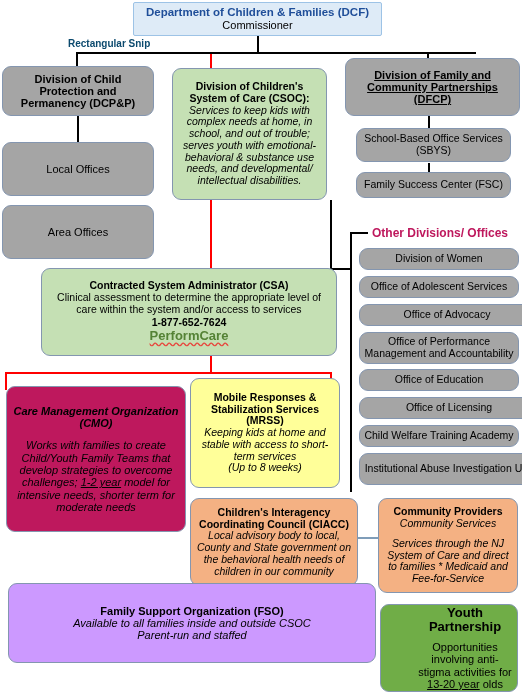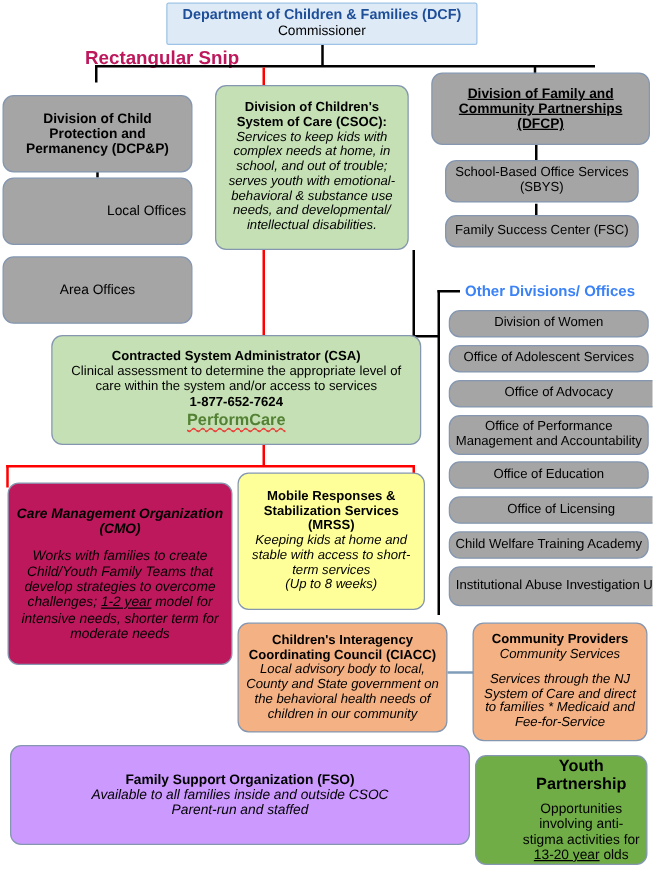--- a/index.html
+++ b/index.html
@@ -57,22 +57,22 @@
     position: absolute;
     background: #000000;
     z-index: 1;
   }
   .ln.red { background: #ff0000; }
   .ln.bgray { background: #7f9db9; }
 
   .watermark {
     position: absolute;
     z-index: 0;
-    color: #be185d;
-    font-size: 15px;
+    color: #0c4a6e;
+    font-size: 10px;
     font-weight: bold;
     white-space: nowrap;
   }
   .underline { text-decoration: underline; }
   .squiggle {
     color: #548235;
     font-weight: bold;
     font-size: 13px;
     text-decoration: underline;
     text-decoration-style: wavy;
@@ -83,21 +83,21 @@
     color: #1f4e99;
     font-size: 11.5px;
   }
   .hdr-sub {
     font-size: 11px;
     color: #000;
   }
   .other-div-label {
     position: absolute;
     font-weight: bold;
-    color: #3b82f6;
+    color: #be185d;
     font-size: 12px;
     z-index: 6;
   }
 </style>
 </head>
 <body>
 
 <div id="canvas">
 
   <div class="watermark" style="left:68px; top:38px;">Rectangular Snip</div>
@@ -123,24 +123,24 @@
   <div class="ln red" style="left:5px; top:372px; width:2px; height:18px;"></div>
   <div class="ln red" style="left:330px; top:372px; width:2px; height:18px;"></div>
 
   <div class="ln bgray" style="left:358px; top:537px; width:22px; height:2px;"></div>
 
   <div class="box hdrblue" style="left:133px; top:2px; width:249px; height:34px;">
     <div class="hdr-title">Department of Children &amp; Families (DCF)</div>
     <div class="hdr-sub">Commissioner</div>
   </div>
 
-  <div class="box gray" style="left:2px; top:76px; width:152px; height:62px; font-size:11px;">
+  <div class="box gray" style="left:2px; top:66px; width:152px; height:50px; font-size:11px;">
     <div class="ttl">Division of Child Protection and Permanency (DCP&amp;P)</div>
   </div>
-  <div class="box gray" style="left:2px; top:142px; width:152px; height:54px; font-size:11px;align-items:flex-end;">
+  <div class="box gray" style="left:2px; top:142px; width:152px; height:54px; font-size:11px;">
     <div>Local Offices</div>
   </div>
   <div class="box gray" style="left:2px; top:205px; width:152px; height:54px; font-size:11px;">
     <div>Area Offices</div>
   </div>
 
   <div class="box green" style="left:172px; top:68px; width:155px; height:132px; font-size:10.5px;">
     <div class="ttl">Division of Children's System of Care (CSOC):</div>
     <div class="sub">Services to keep kids with complex needs at home, in school, and out of trouble; serves youth with emotional-behavioral &amp; substance use needs, and developmental/ intellectual disabilities.</div>
   </div>
@@ -207,21 +207,21 @@
     <div class="ttl">Children's Interagency Coordinating Council (CIACC)</div>
     <div class="sub">Local advisory body to local, County and State government on the behavioral health needs of children in our community</div>
   </div>
 
   <div class="box orange" style="left:378px; top:498px; width:140px; height:95px; font-size:10.5px;">
     <div class="ttl">Community Providers</div>
     <div class="sub">Community Services</div>
     <div class="sub" style="margin-top:8px;">Services through the NJ System of Care and direct to families * Medicaid and Fee-for-Service</div>
   </div>
 
-  <div class="box purple" style="left:8px; top:596px; width:368px; height:80px; font-size:11px;justify-content:center;">
+  <div class="box purple" style="left:8px; top:583px; width:368px; height:80px; font-size:11px;justify-content:center;">
     <div class="ttl">Family Support Organization (FSO)</div>
     <div class="sub">Available to all families inside and outside CSOC</div>
     <div class="sub">Parent-run and staffed</div>
   </div>
 
   <div class="box lgreen" style="left:380px; top:604px; width:138px; height:88px; font-size:11px;padding-left:36px;">
     <div class="ttl" style="font-size:13px; margin-bottom:6px;">Youth Partnership</div>
     <div>
       <span>Opportunities involving anti-stigma activities for</span>
       <span class="underline">13-20 year</span><span> olds</span>

